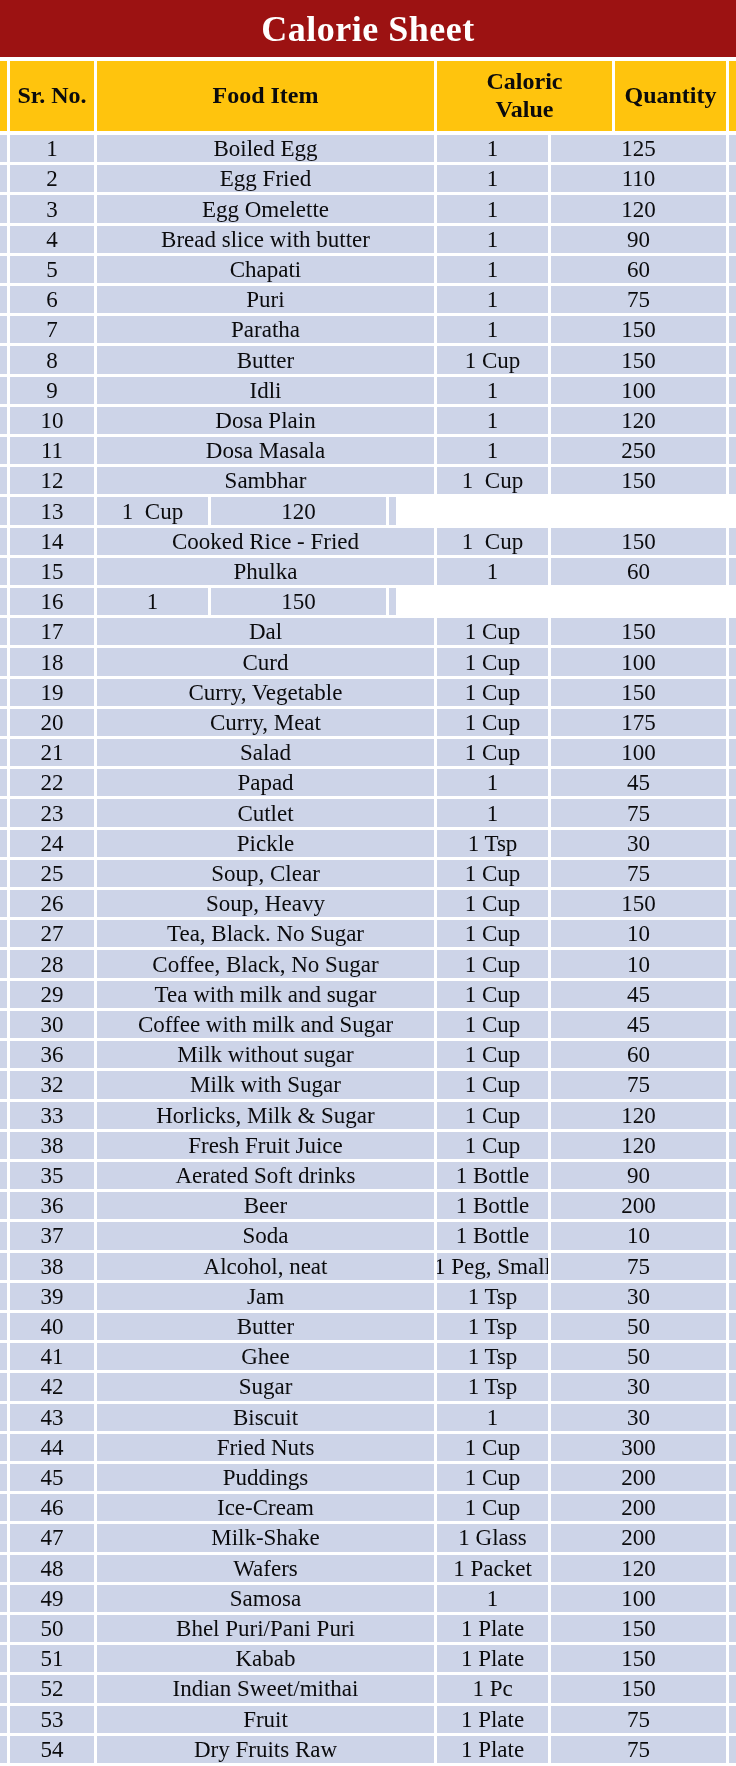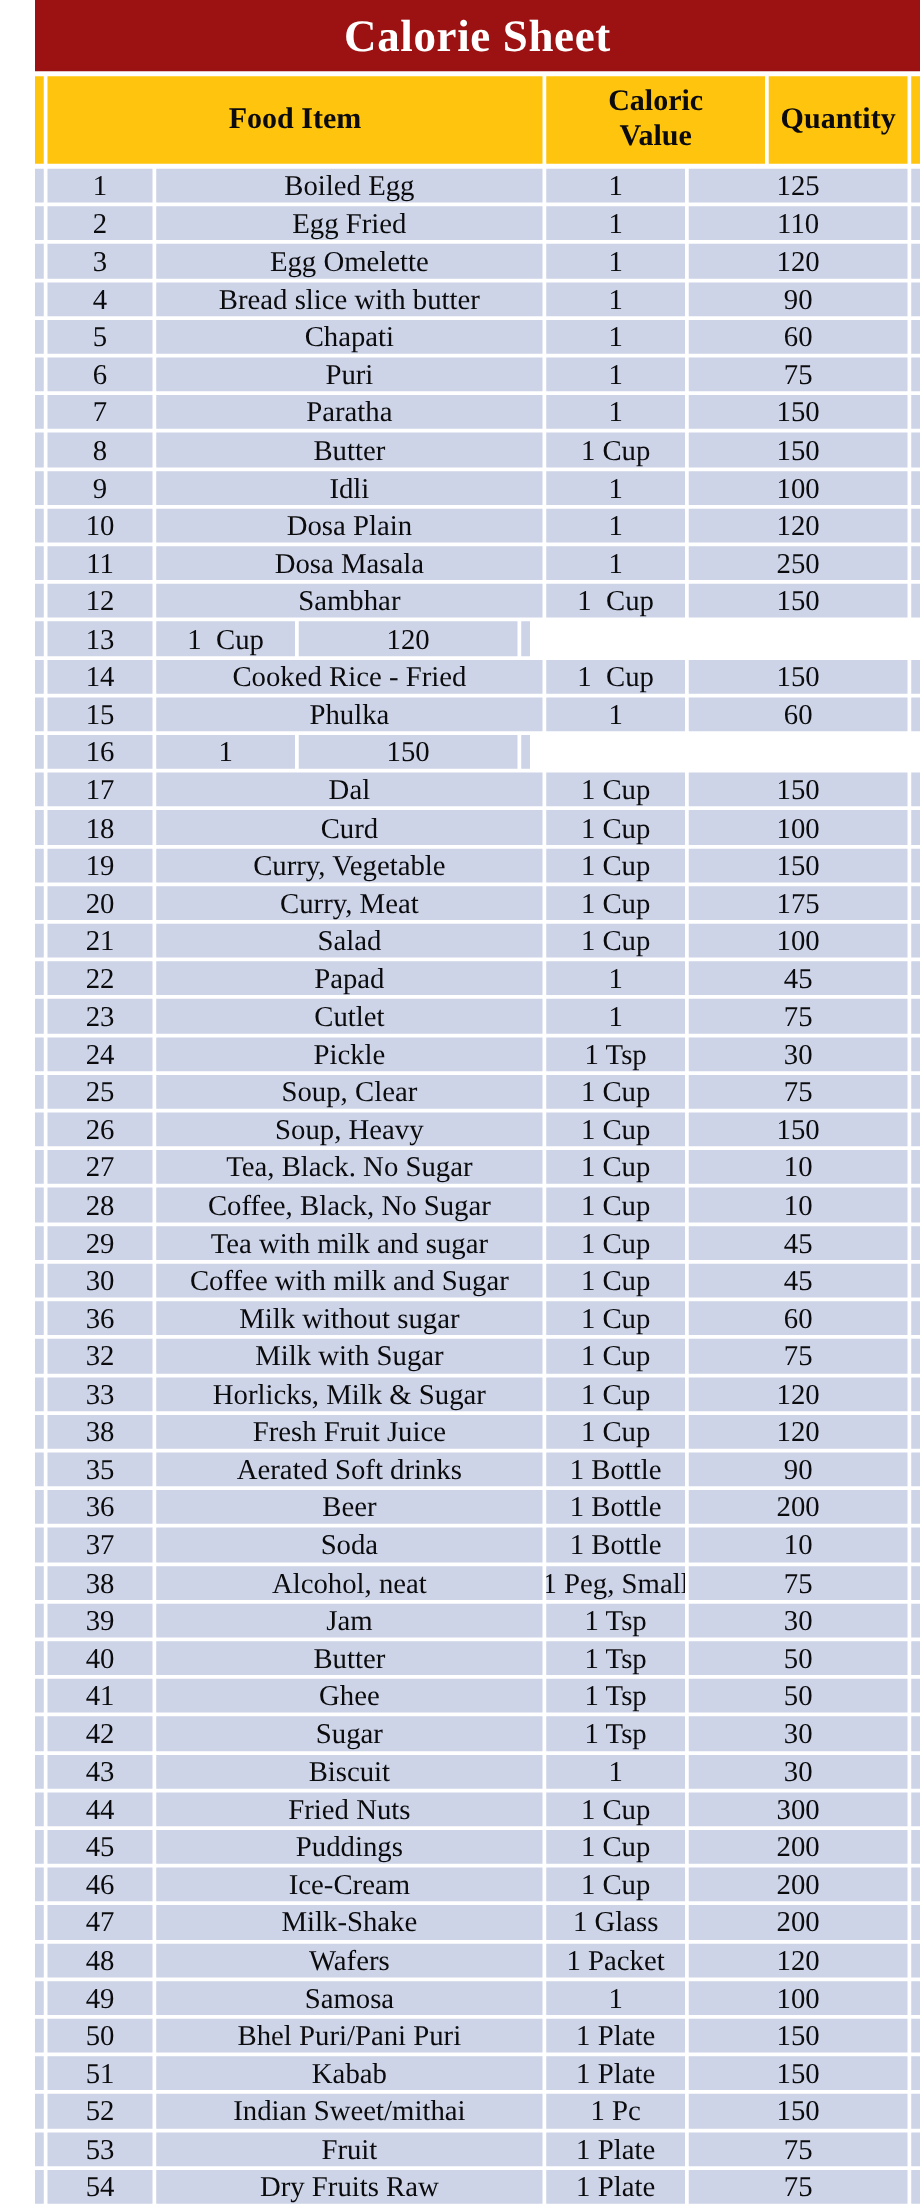--- a/index.html
+++ b/index.html
@@ -14,21 +14,20 @@
   html, body { background: #ffffff; }
   .sheet {
     width: 736px;
     height: 1766px;
     background: var(--gap);
     display: flex;
     flex-direction: column;
     font-family: "Liberation Serif", serif;
     color: var(--text);
     overflow: hidden;
-    padding-left: 28px;
   }
   .title-bar {
     height: 57px;
     flex: none;
     background: var(--title-bg);
     color: var(--title-text);
     display: flex;
     align-items: center;
     justify-content: center;
     font-weight: bold;
@@ -80,20 +79,21 @@
 <body>
 
 <div class="sheet">
 
   <div class="title-bar">
     <span>Calorie Sheet</span>
   </div>
 
   <div class="header-row">
     <div class="cell edge hdr"></div>
+    <div class="cell col-sr hdr">Sr. No.</div>
     <div class="cell col-food hdr">Food Item</div>
     <div class="cell col-cal hdr">Caloric
 Value</div>
     <div class="cell col-qty hdr">Quantity</div>
     <div class="cell edge hdr"></div>
   </div>
 
   <div class="rows" id="rows">
       <div class="row">
         <div class="cell edge"></div>

